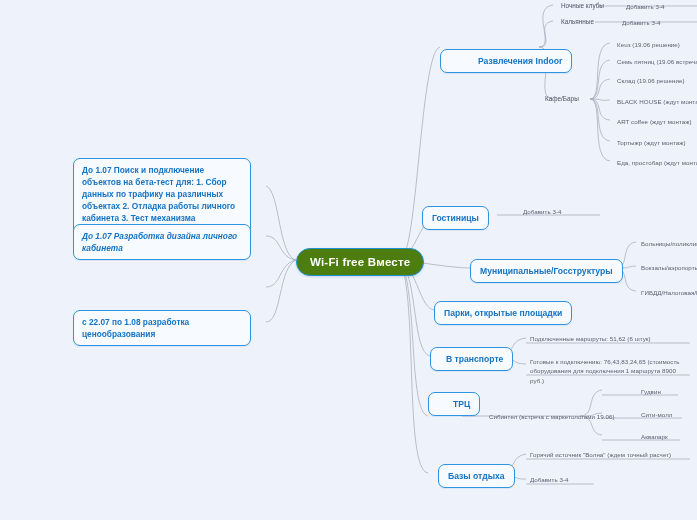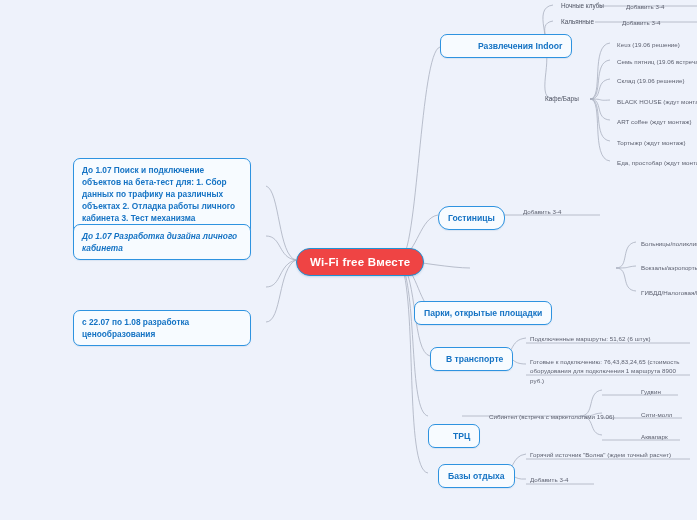--- a/index.html
+++ b/index.html
@@ -26,21 +26,21 @@
     width: 697px;
     height: 520px;
     pointer-events: none;
   }
   .node {
     position: absolute;
     box-sizing: border-box;
   }
   
   .node-root {
-    background: #ef4444;
+    background: #4d7c0f;
     border: 1px solid #1e93d4;
     border-radius: 14px;
     color: #ffffff;
     font-weight: bold;
     font-size: 11.5px;
     letter-spacing: 0.2px;
     padding: 7px 13px;
     text-align: center;
     white-space: nowrap;
     box-shadow: 0 1px 2px rgba(30,100,160,0.18);
@@ -143,25 +143,26 @@
       <line x1="526" y1="484" x2="594" y2="484"></line>
     </g>
   </svg>
 
   <div class="node node-root" style="left:296px; top:248px;">Wi-Fi free Вместе</div>
 
   <div class="node node-box wide" style="left:73px; top:158px;">До 1.07 Поиск и подключение объектов на бета-тест для: 1. Сбор данных по трафику на различных объектах 2. Отладка работы личного кабинета 3. Тест механизма демонстрации рекламы</div>
   <div class="node node-box wide" style="left:73px; top:224px;font-style:italic;">До 1.07 Разработка дизайна личного кабинета</div>
   <div class="node node-box wide" style="left:73px; top:310px;">с 22.07 по 1.08 разработка ценообразования</div>
 
-  <div class="node node-box tag" style="left:440px; top:34px;padding-left:37px;">Развлечения Indoor</div>
-  <div class="node node-box tag" style="left:438px; top:206px;border-radius:11px;">Гостиницы</div>
-  <div class="node node-box tag" style="left:414px; top:301px;">Парки, открытые площадки</div>
+  <div class="node node-box tag" style="left:440px; top:49px;padding-left:37px;">Развлечения Indoor</div>
+  <div class="node node-box tag" style="left:422px; top:206px;">Гостиницы</div>
+  <div class="node node-box tag" style="left:470px; top:259px;">Муниципальные/Госструктуры</div>
+  <div class="node node-box tag" style="left:434px; top:301px;">Парки, открытые площадки</div>
   <div class="node node-box tag" style="left:430px; top:347px;padding-left:15px;">В транспорте</div>
-  <div class="node node-box tag" style="left:428px; top:424px;padding-left:24px;">ТРЦ</div>
+  <div class="node node-box tag" style="left:428px; top:392px;padding-left:24px;">ТРЦ</div>
   <div class="node node-box tag" style="left:428px; top:464px;margin-left:10px;">Базы отдыха</div>
 
   <div class="node node-mid" style="left:561px; top:2px;">Ночные клубы</div>
   <div class="node node-mid" style="left:561px; top:18px;">Кальянные</div>
   <div class="node node-mid" style="left:545px; top:95px;">Кафе/Бары</div>
 
   <div class="node node-leaf" style="left:626px; top:2px;">Добавить 3-4</div>
   <div class="node node-leaf" style="left:622px; top:18px;">Добавить 3-4</div>
 
   <div class="node node-leaf" style="left:617px; top:40px;">Кeuз (19.06 решение)</div>

